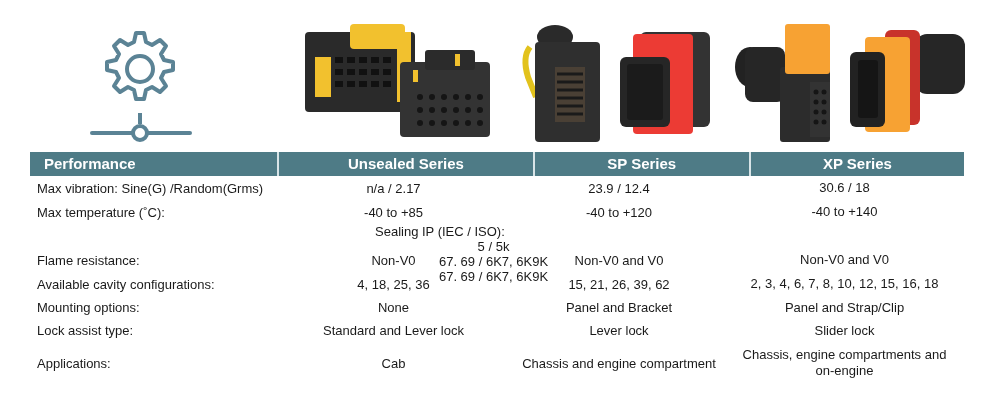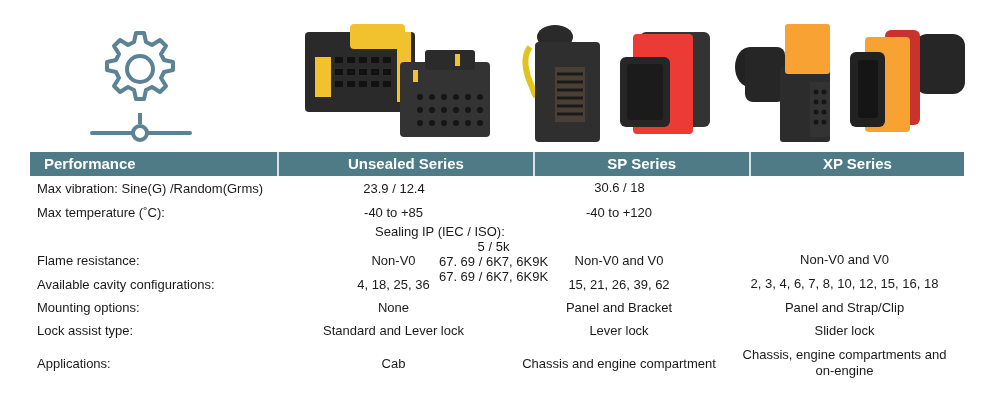--- a/index.html
+++ b/index.html
@@ -139,27 +139,29 @@
 <div class="header">
   <div class="hcell c0">Performance</div>
   <div class="hcell c1">Unsealed Series</div>
   <div class="hcell c2">SP Series</div>
   <div class="hcell c3">XP Series</div>
 </div>
 
 <div class="rows">
   <div class="row" style="height:24px;">
     <div class="cell c0">Max vibration: Sine(G) /Random(Grms)</div>
+    <div class="cell c1">n/a / 2.17</div>
     <div class="cell c2">23.9 / 12.4</div>
     <div class="cell c3">30.6 / 18</div>
   </div>
   <div class="row" style="height:24px;">
     <div class="cell c0">Max temperature (˚C):</div>
     <div class="cell c1">-40 to +85</div>
     <div class="cell c2">-40 to +120</div>
+    <div class="cell c3">-40 to +140</div>
   </div>
   <div class="row" style="height:24px;flex-direction:column;">
     <div class="cell c0">Sealing IP (IEC / ISO):</div>
     <div class="cell c1">5 / 5k</div>
     <div class="cell c2">67. 69 / 6K7, 6K9K</div>
     <div class="cell c3">67. 69 / 6K7, 6K9K</div>
   </div>
   <div class="row" style="height:24px;">
     <div class="cell c0">Flame resistance:</div>
     <div class="cell c1">Non-V0</div>

